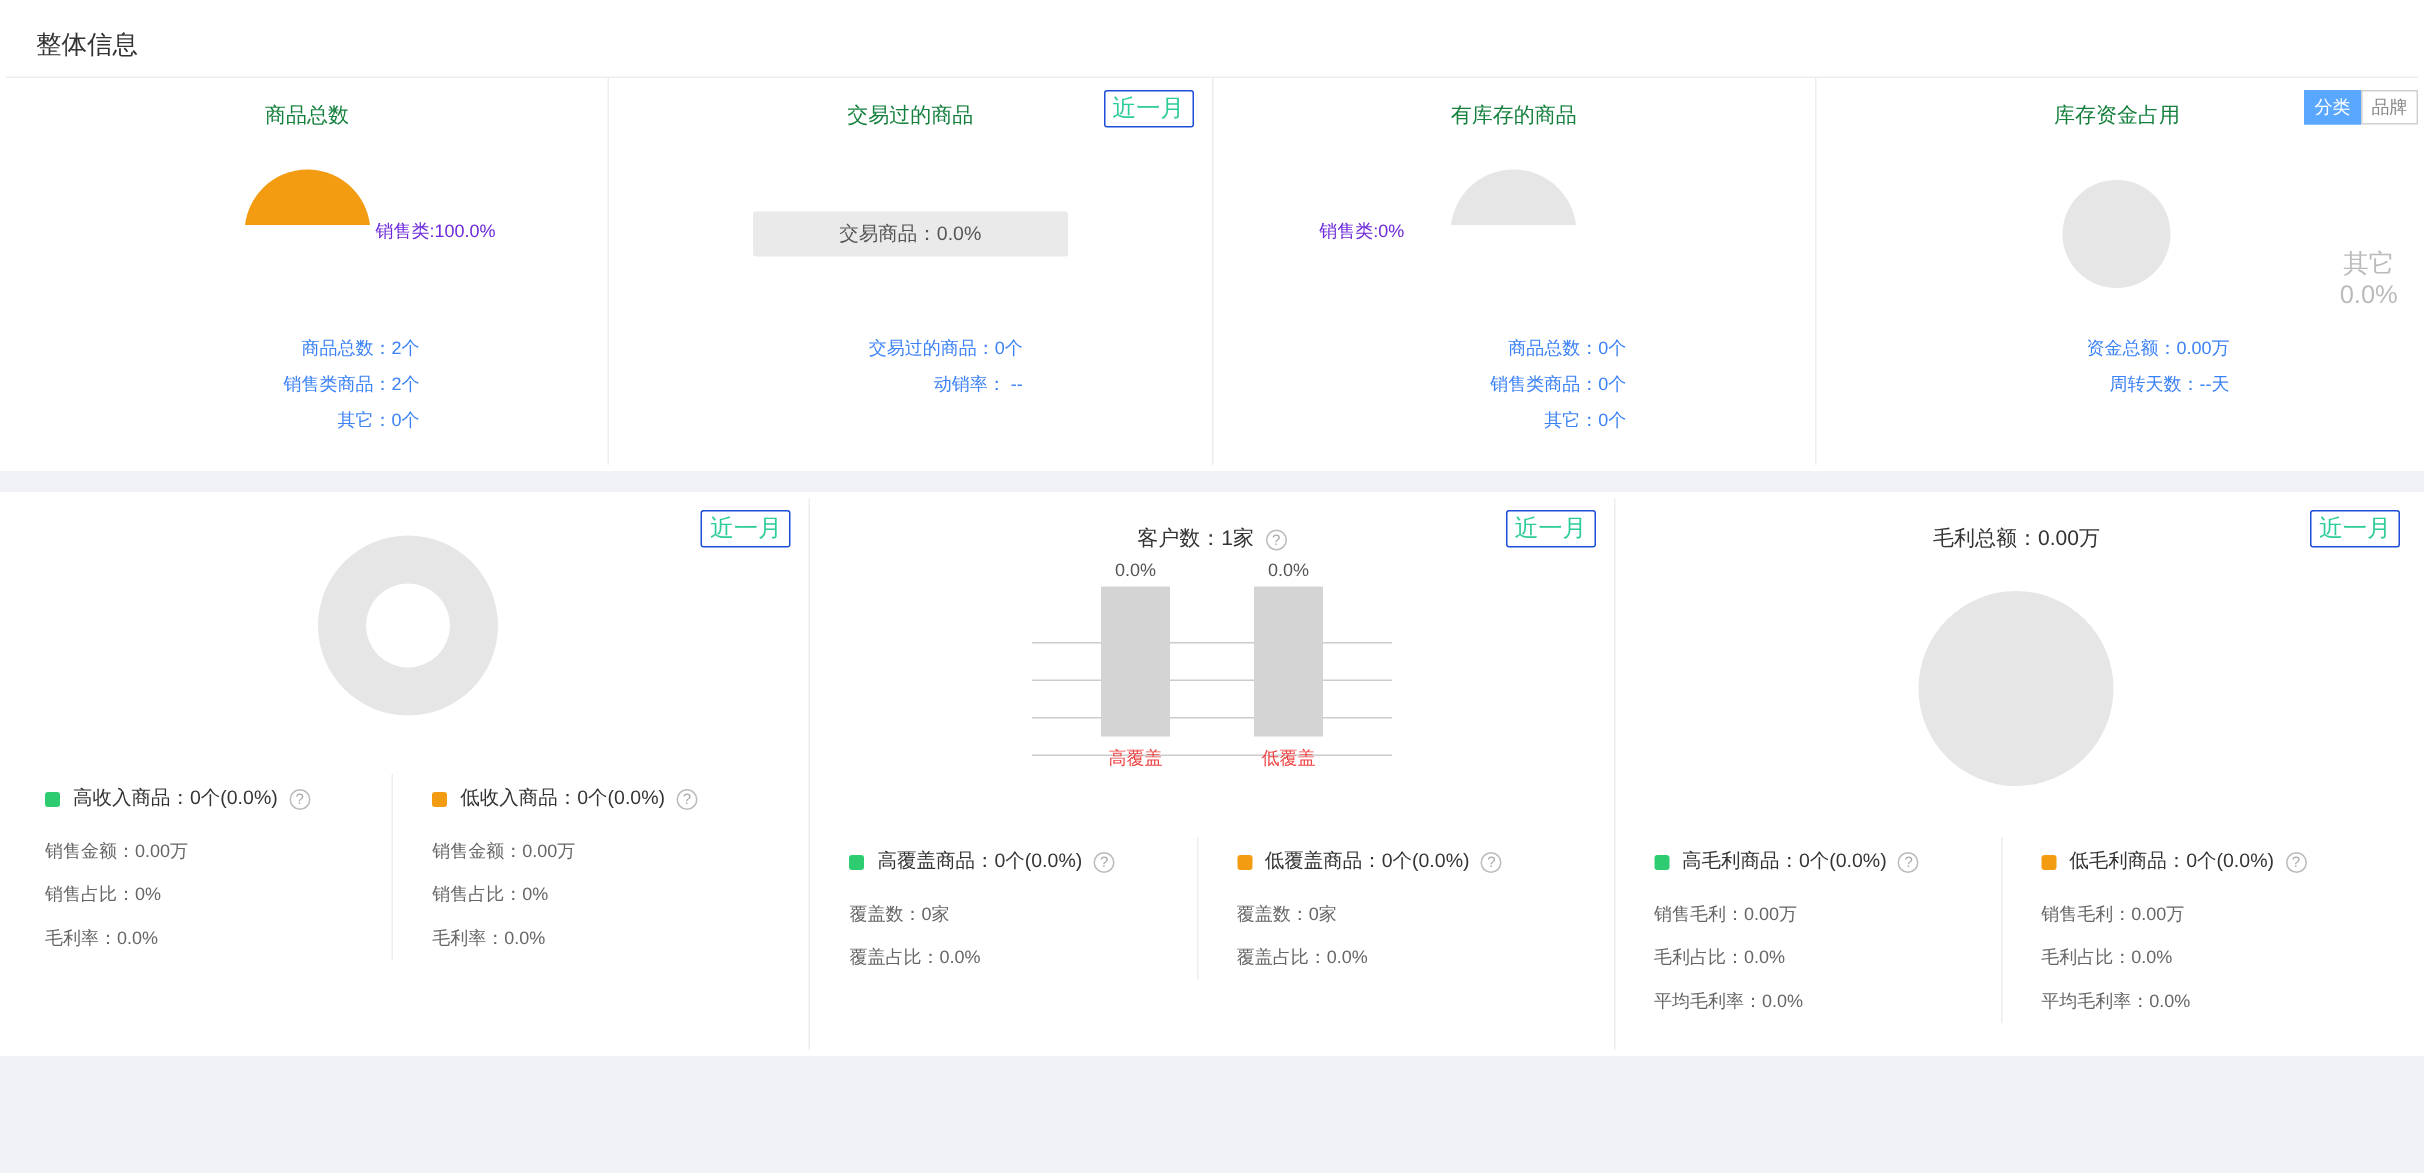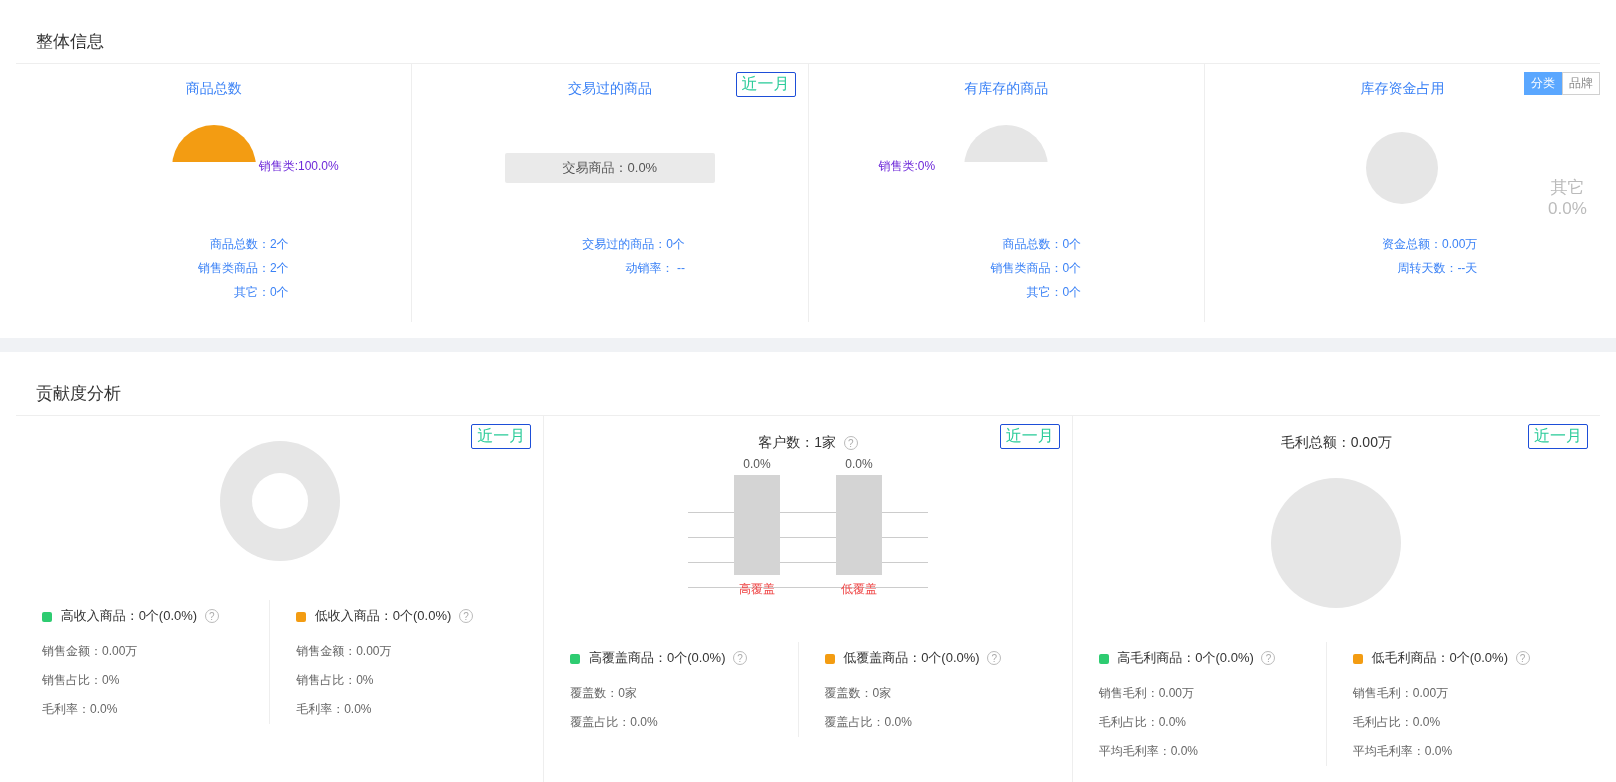--- a/index.html
+++ b/index.html
@@ -51,40 +51,40 @@
     right: 428px;
     top: 21px;
     width: 8px; height: 8px;
     border: 2px solid #2ecc9b;
     border-radius: 50%;
     background: #fff;
   }
   .panel {
     background: #fff;
     margin: 0 0 14px;
-    padding: 16px;
+    padding: 4px;
   }
   .panel-head {
     padding: 14px 20px 10px;
     font-size: 17px;
     font-weight: 500;
     border-bottom: 1px solid #eee;
   }
   .row4 { display: flex; }
   .card {
     flex: 1;
     border-right: 1px solid #eee;
     text-align: center;
     padding: 10px 10px 18px;
     position: relative;
   }
   .card:last-child { border-right: none; }
   .card-title {
     font-size: 14px;
-    color: #3b82f6;
+    color: #15803d;
     margin: 6px 0 20px;
     text-align: center;
   }
   .tag-month {
     position: absolute;
     top: 8px;
     right: 12px;
     font-size: 16px;
     color: #2ecc9b;
     border: 1px solid #1d4ed8;
@@ -341,21 +341,20 @@
         </div>
         <div class="stats">
           <div>资金总额：0.00万</div>
           <div>周转天数：--天</div>
         </div>
       </div>
     </div>
   </div>
 
   <div class="panel">
-    <div class="panel-head">贡献度分析</div>
     <div class="row3">
 
       <div class="card3">
         <span class="tag-month">近一月</span>
         <div class="chart-area2">
           <div class="bigdonut"></div>
         </div>
         <div class="two-col">
           <div>
             <div class="legend-line">

